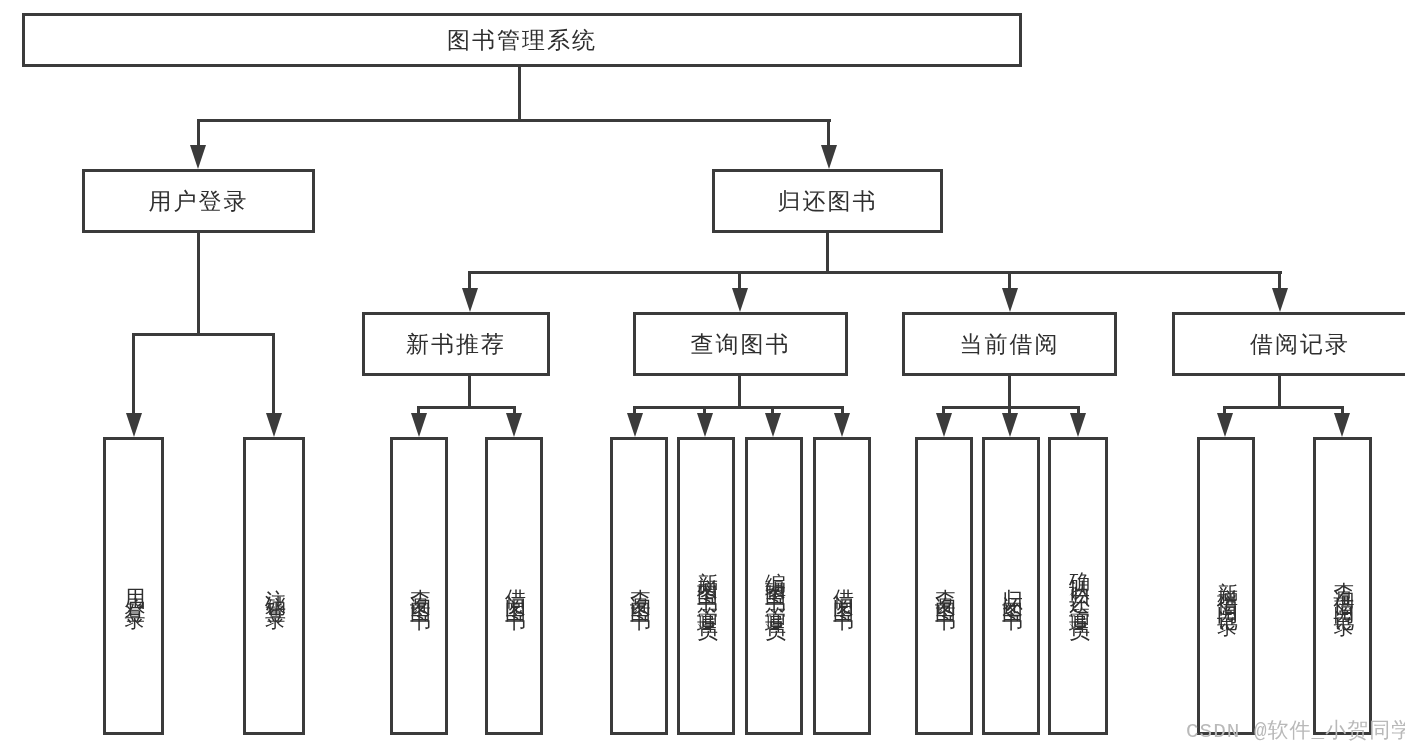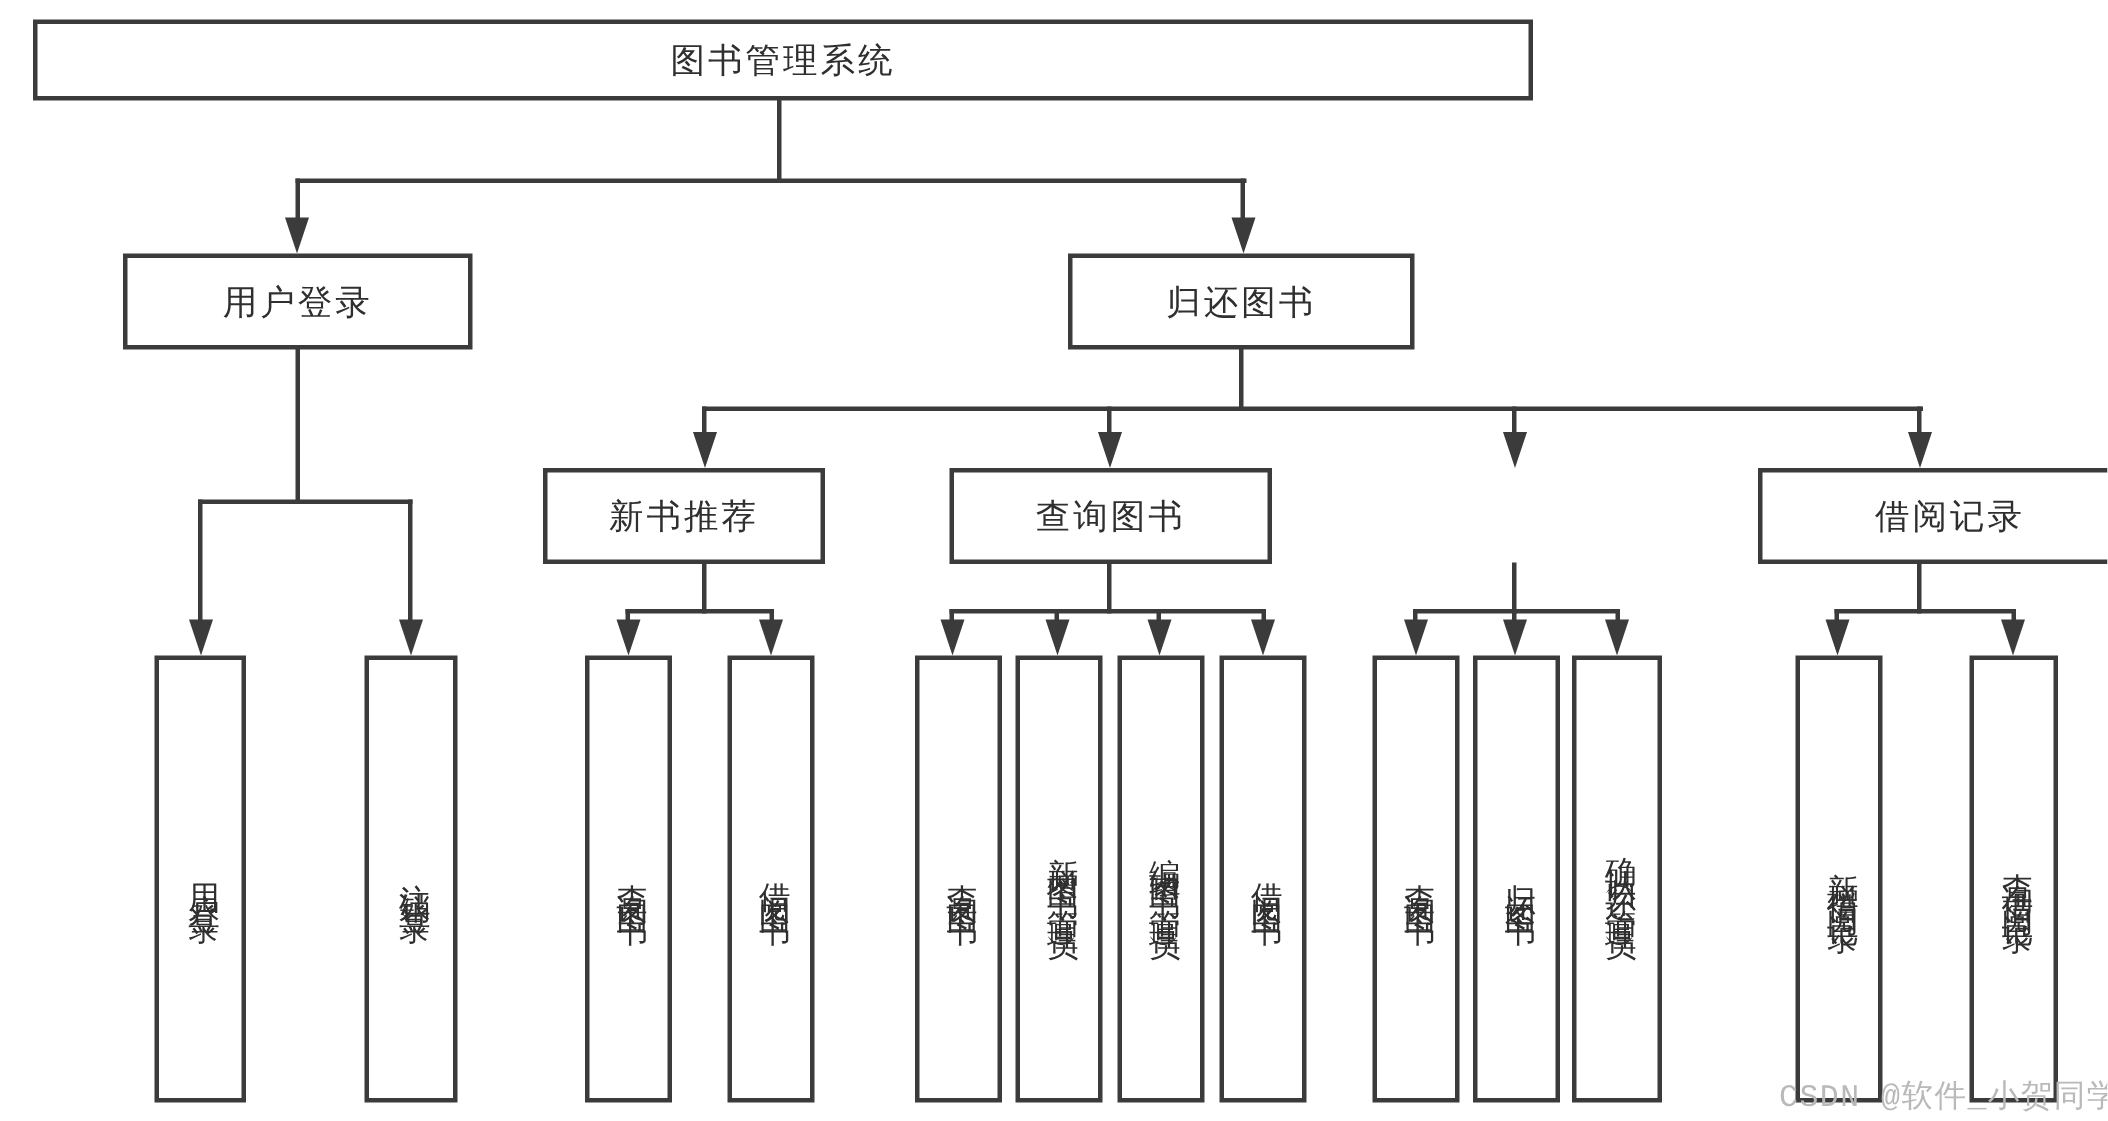--- a/index.html
+++ b/index.html
@@ -67,20 +67,23 @@
   <div class="vline" style="left:1008px;top:271px;height:20px"></div>
   <div class="arrowhead" style="left:1002px;top:288px"></div>
   <div class="vline" style="left:1278px;top:271px;height:20px"></div>
   <div class="arrowhead" style="left:1272px;top:288px"></div>
 
   <div class="node h" style="left:362px;top:312px;width:188px;height:64px">
     <span>新书推荐</span>
   </div>
   <div class="node h" style="left:633px;top:312px;width:215px;height:64px">
     <span>查询图书</span>
+  </div>
+  <div class="node h" style="left:902px;top:312px;width:215px;height:64px">
+    <span>当前借阅</span>
   </div>
   <div class="node h" style="left:1172px;top:312px;width:256px;height:64px">
     <span>借阅记录</span>
   </div>
 
   <div class="vline" style="left:468px;top:375px;height:34px"></div>
   <div class="hline" style="left:417px;top:406px;width:99px"></div>
   <div class="vline" style="left:417px;top:406px;height:10px"></div>
   <div class="arrowhead" style="left:411px;top:413px"></div>
   <div class="vline" style="left:513px;top:406px;height:10px"></div>

